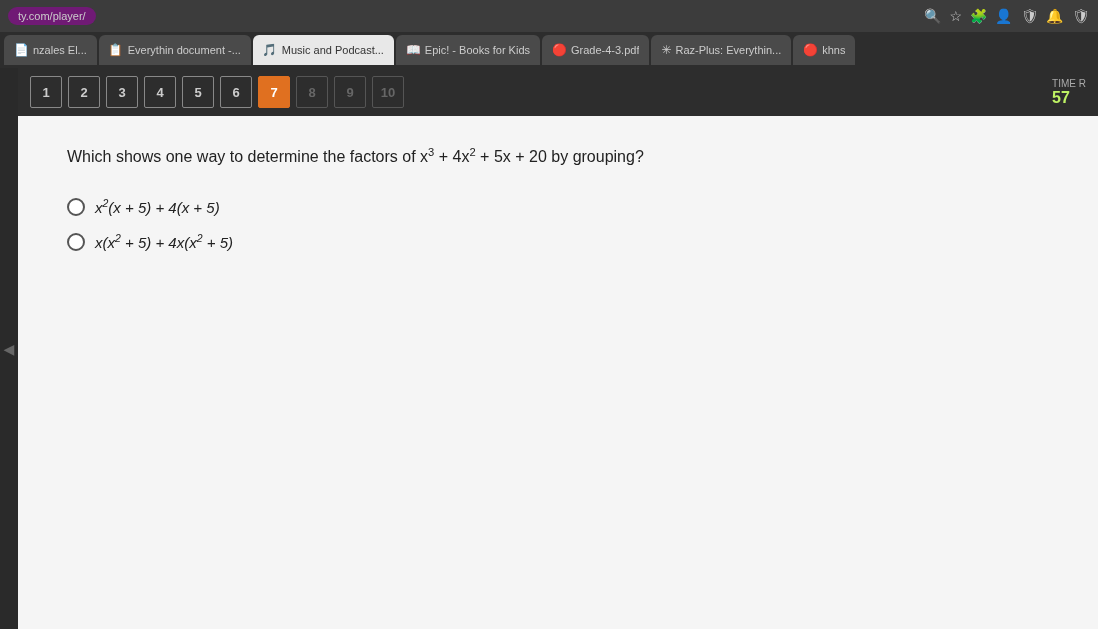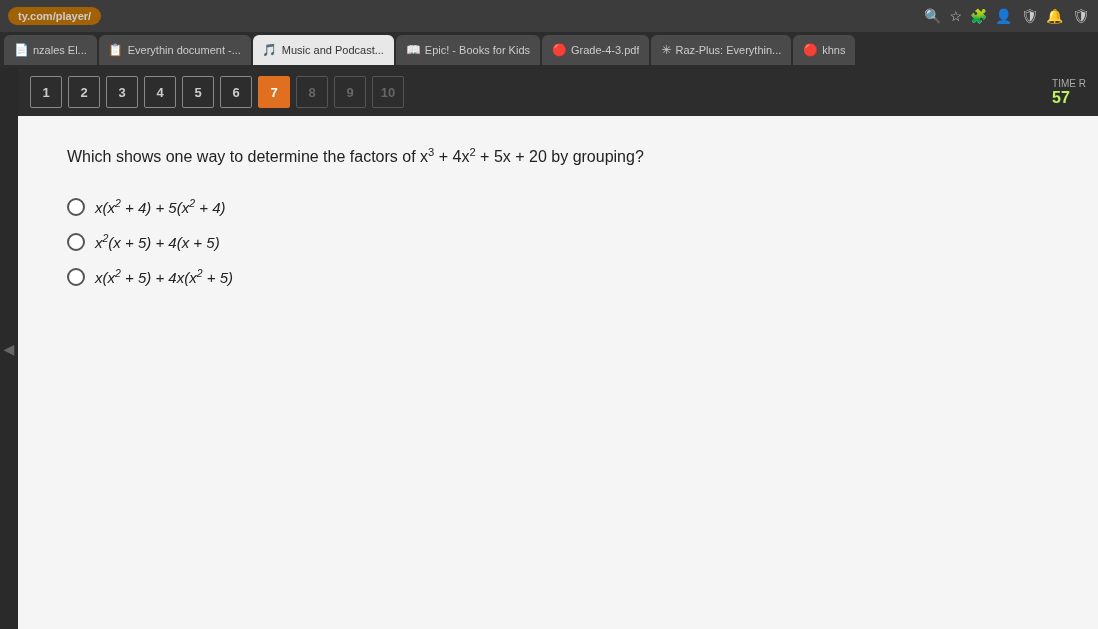--- a/index.html
+++ b/index.html
@@ -17,27 +17,26 @@
     .browser-bar {
       background: #3c3c3c;
       height: 32px;
       display: flex;
       align-items: center;
       padding: 0 8px;
       gap: 6px;
       flex-shrink: 0;
     }
     .url-bar {
-      background: #a16207;
+      background: #701a75;
       border-radius: 12px;
       padding: 3px 10px;
       font-size: 11px;
       color: #ccc;
       flex: 0 0 auto;
-      font-weight: bold;
     }
     .browser-icons {
       display: flex;
       gap: 8px;
       margin-left: auto;
       align-items: center;
     }
     .browser-icon {
       color: #ccc;
       font-size: 14px;
@@ -279,26 +278,20 @@
     </div>
 
     <div class="question-content">
       <div class="question-text">
         Which shows one way to determine the factors of x<sup>3</sup> + 4x<sup>2</sup> + 5x + 20 by grouping?
       </div>
       <ul class="options-list">
         <li class="option-item">
           <div class="option-radio"></div>
           <span class="option-text">
-            x(x<sup>2</sup> + 4) + 5(x<sup>2</sup> + 4)
-          </span>
-        </li>
-        <li class="option-item">
-          <div class="option-radio"></div>
-          <span class="option-text">
             x<sup>2</sup>(x + 5) + 4(x + 5)
           </span>
         </li>
         <li class="option-item">
           <div class="option-radio"></div>
           <span class="option-text">
             x(x<sup>2</sup> + 5) + 4x(x<sup>2</sup> + 5)
           </span>
         </li>
       </ul>

